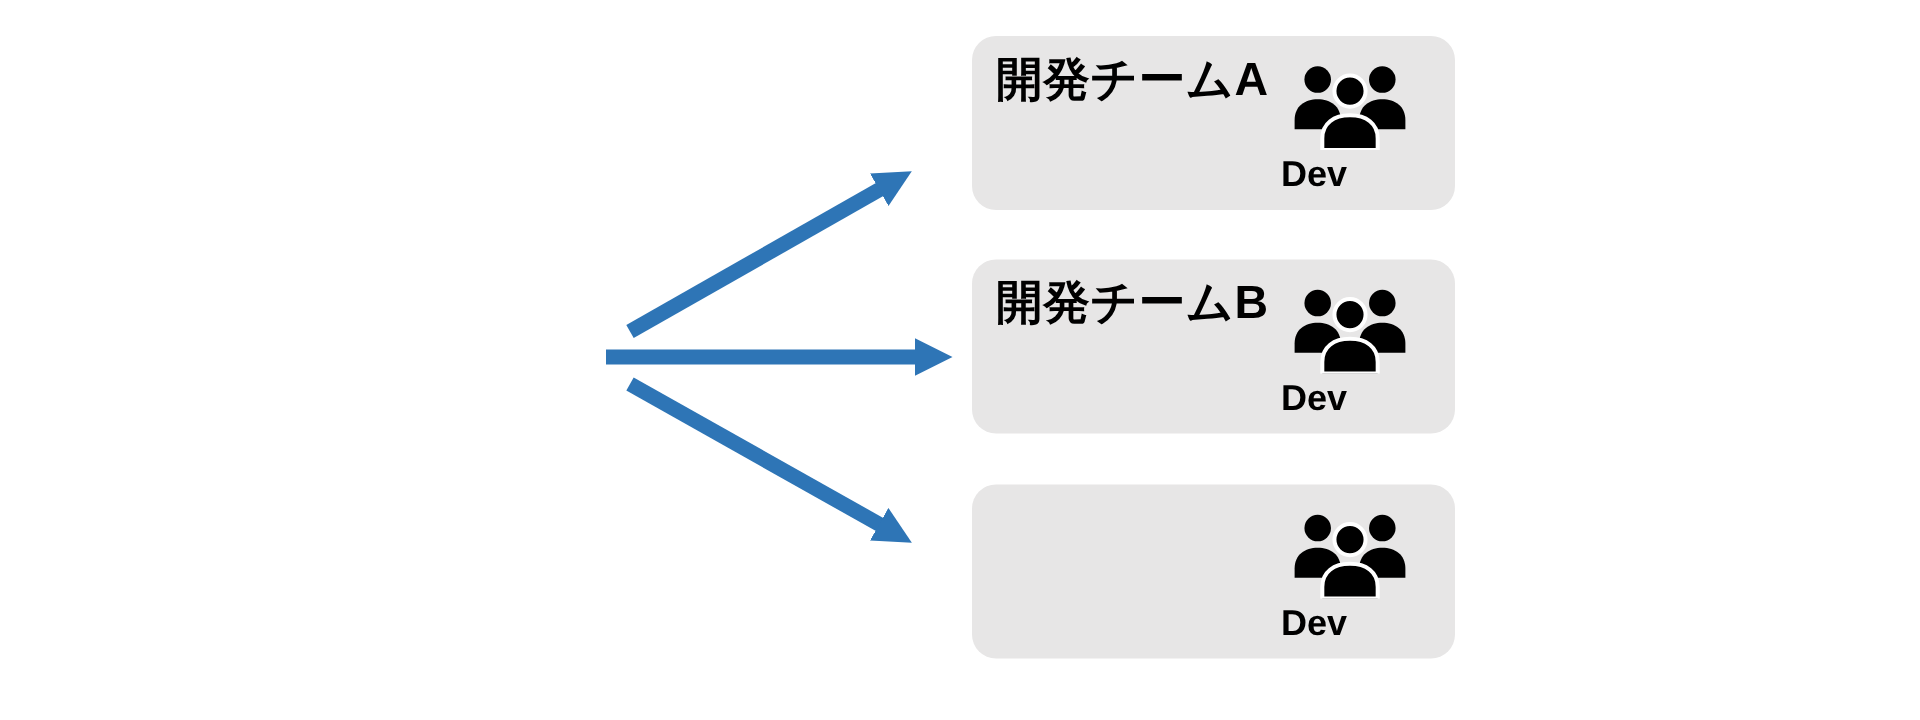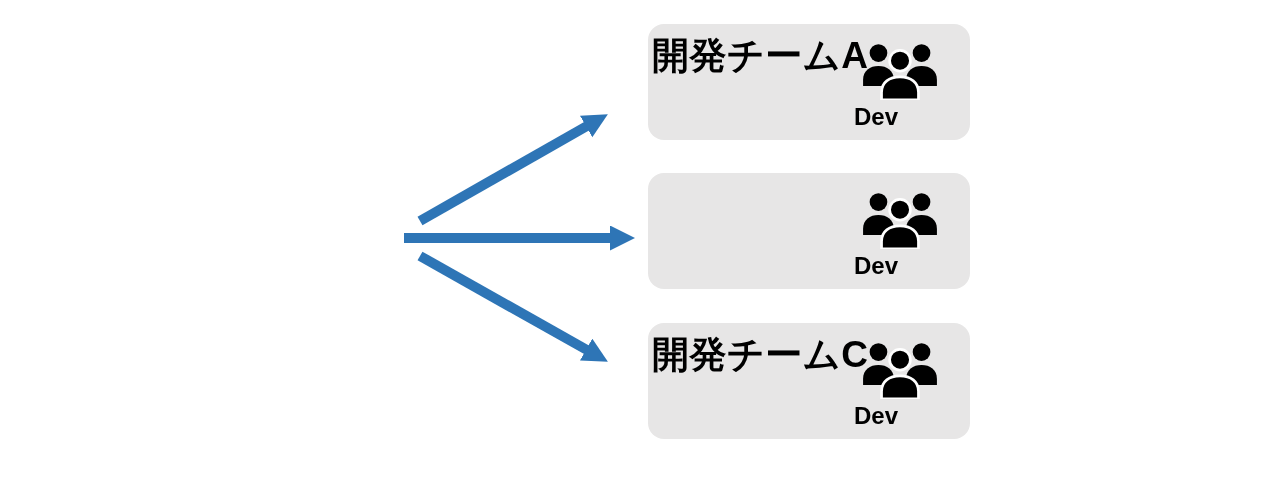--- a/index.html
+++ b/index.html
@@ -26,22 +26,22 @@
 
   
   .team-box{
     position:absolute;left:648px;width:322px;height:116px;
     background:var(--c-box);border-radius:16px;
   }
   .team-box.pos-a{top:24px;}
   .team-box.pos-b{top:173px;}
   .team-box.pos-c{top:323px;}
   .team-name{
-    position:absolute;left:4px;top:11px;
-    font-size:37px;font-weight:bold;letter-spacing:0.5px;line-height:1.15;
+    position:absolute;left:16px;top:11px;
+    font-size:31px;font-weight:bold;letter-spacing:0.5px;line-height:1.15;
     color:var(--c-text);white-space:nowrap;
   }
   .member{position:absolute;right:24px;top:19px;width:92px;}
   .member svg{width:80px;height:57px;display:block;margin:0 auto;}
   .member-label{font-size:24px;font-weight:bold;line-height:1;margin-top:5px;}
 
   .fill-icon{fill:var(--c-icon);}
   .fill-white{fill:#ffffff;}
 </style>
 </head>
@@ -70,35 +70,35 @@
         <circle class="fill-icon" cx="80" cy="13" r="11.5"></circle>
         <path class="fill-icon" d="M60 56 L60 48 C60 36 69 30 80 30 C91 30 100 36 100 48 L100 56 Z"></path>
         <circle class="fill-icon" cx="52" cy="23" r="13.5" stroke="#ffffff" stroke-width="3.5"></circle>
         <path class="fill-icon" stroke="#ffffff" stroke-width="3.5" d="M28 74 L28 64 C28 51 38 44 52 44 C66 44 76 51 76 64 L76 74 Z"></path>
       </svg>
       <div class="member-label">Dev</div>
     </div>
   </div>
 
   <div class="team-box pos-b">
+    <div class="team-name">開発チームB</div>
     <div class="member">
       <svg viewBox="0 0 104 74" xmlns="http://www.w3.org/2000/svg" aria-hidden="true">
         <circle class="fill-icon" cx="24" cy="13" r="11.5"></circle>
         <path class="fill-icon" d="M4 56 L4 48 C4 36 13 30 24 30 C35 30 44 36 44 48 L44 56 Z"></path>
         <circle class="fill-icon" cx="80" cy="13" r="11.5"></circle>
         <path class="fill-icon" d="M60 56 L60 48 C60 36 69 30 80 30 C91 30 100 36 100 48 L100 56 Z"></path>
         <circle class="fill-icon" cx="52" cy="23" r="13.5" stroke="#ffffff" stroke-width="3.5"></circle>
         <path class="fill-icon" stroke="#ffffff" stroke-width="3.5" d="M28 74 L28 64 C28 51 38 44 52 44 C66 44 76 51 76 64 L76 74 Z"></path>
       </svg>
       <div class="member-label">Dev</div>
     </div>
   </div>
 
   <div class="team-box pos-c">
-    <div class="team-name">開発チームC</div>
     <div class="member">
       <svg viewBox="0 0 104 74" xmlns="http://www.w3.org/2000/svg" aria-hidden="true">
         <circle class="fill-icon" cx="24" cy="13" r="11.5"></circle>
         <path class="fill-icon" d="M4 56 L4 48 C4 36 13 30 24 30 C35 30 44 36 44 48 L44 56 Z"></path>
         <circle class="fill-icon" cx="80" cy="13" r="11.5"></circle>
         <path class="fill-icon" d="M60 56 L60 48 C60 36 69 30 80 30 C91 30 100 36 100 48 L100 56 Z"></path>
         <circle class="fill-icon" cx="52" cy="23" r="13.5" stroke="#ffffff" stroke-width="3.5"></circle>
         <path class="fill-icon" stroke="#ffffff" stroke-width="3.5" d="M28 74 L28 64 C28 51 38 44 52 44 C66 44 76 51 76 64 L76 74 Z"></path>
       </svg>
       <div class="member-label">Dev</div>

